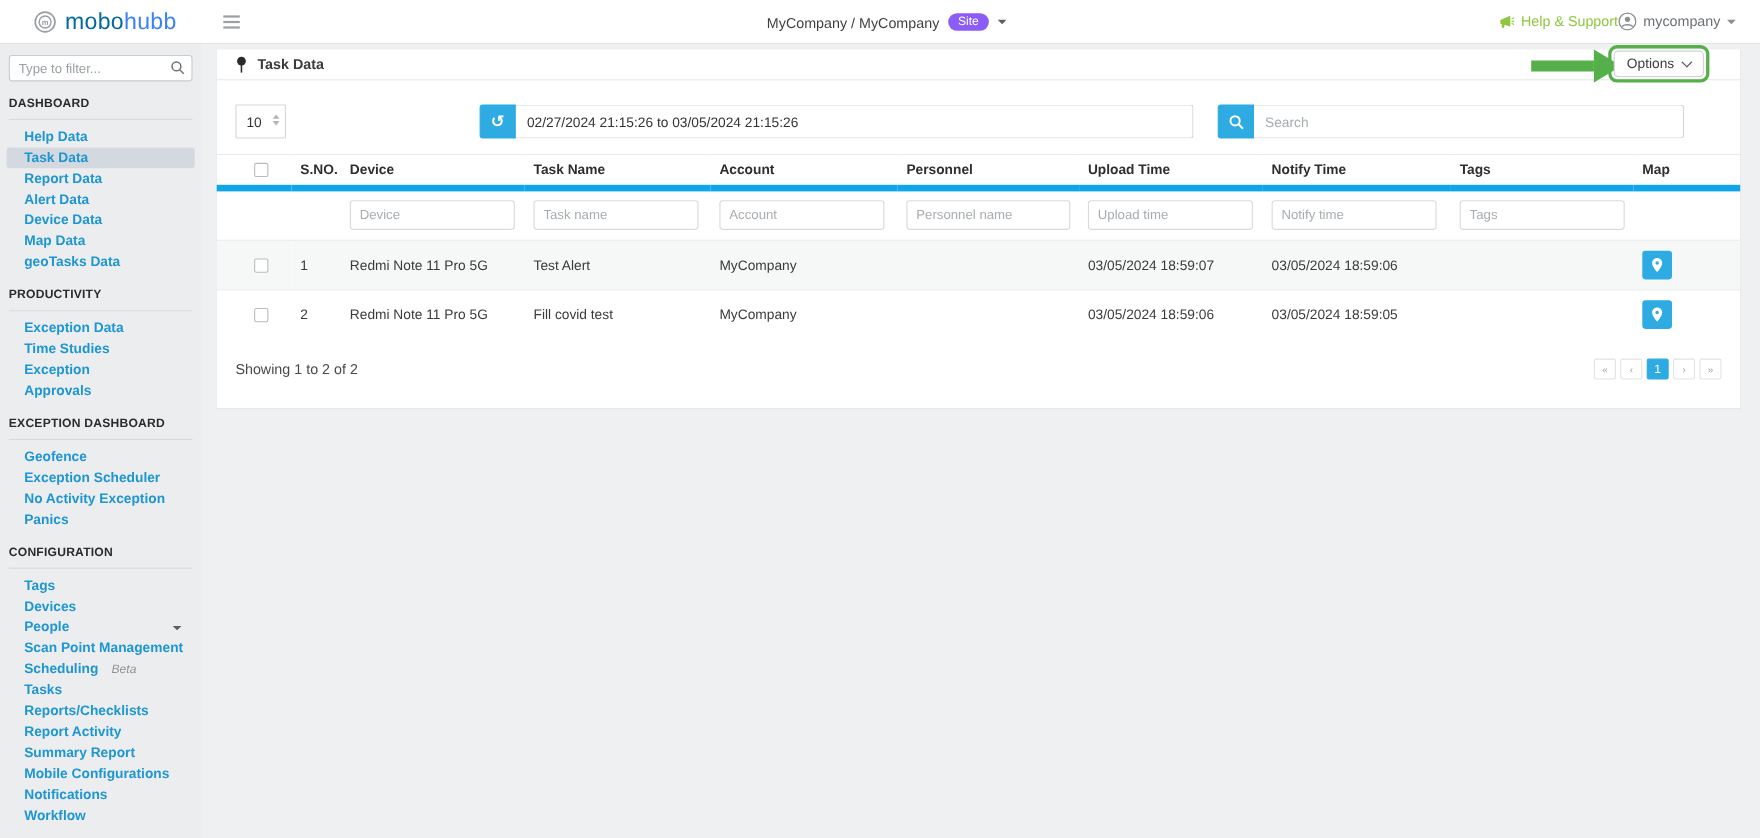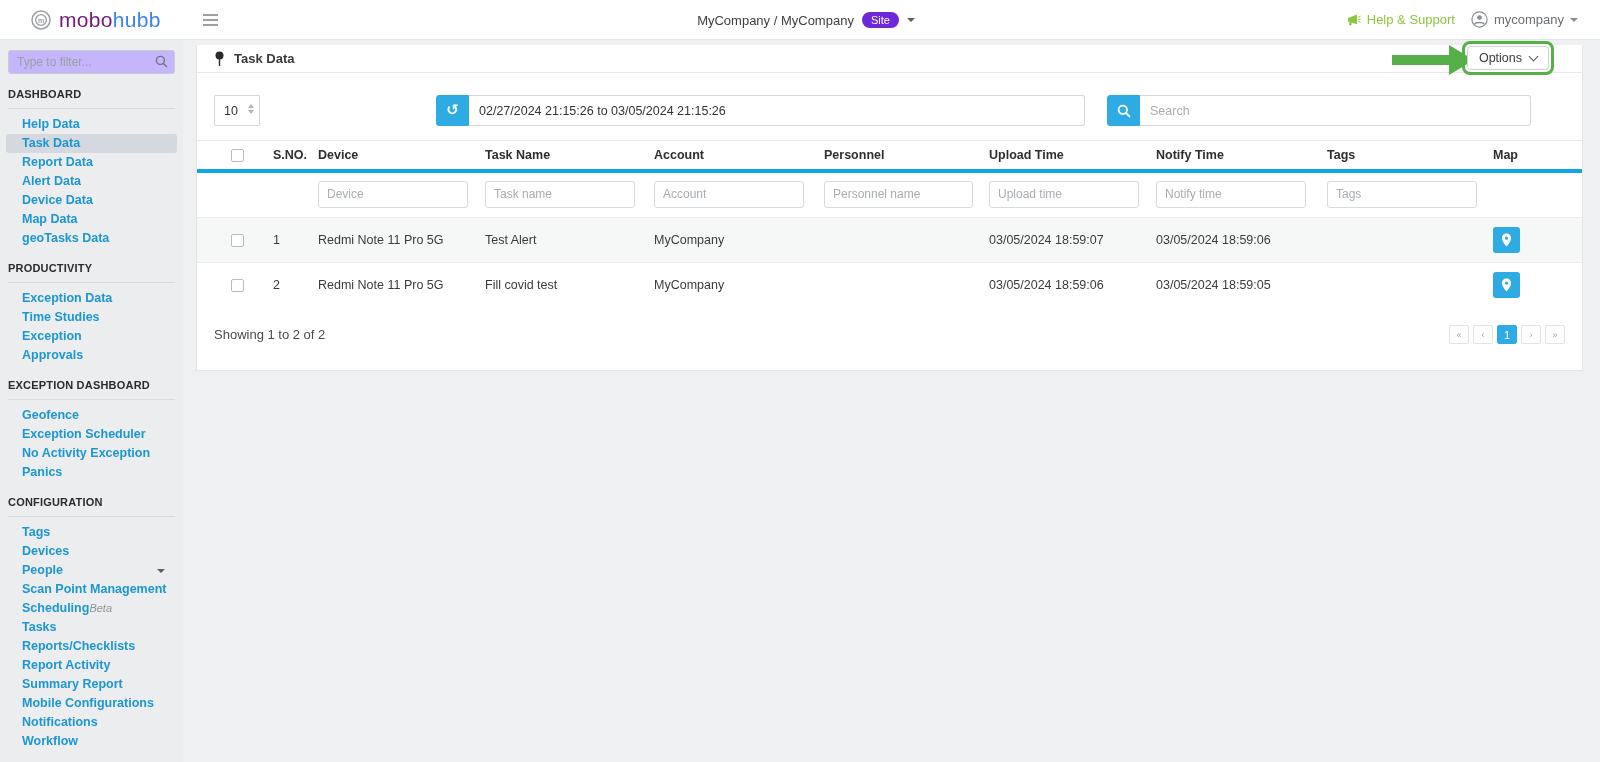--- a/index.html
+++ b/index.html
@@ -3,44 +3,44 @@
 <meta charset="utf-8">
 <style>
   * { margin:0; padding:0; box-sizing:border-box; }
   html,body { width:1600px; height:762px; overflow:hidden; }
   body { font-family:"Liberation Sans","DejaVu Sans",sans-serif; background:#eef0f1; position:relative; font-size:12.5px; color:#3b3b3b; }
 
   
   .topbar { position:absolute; top:0; left:0; width:1600px; height:40px; background:#fff; border-bottom:1px solid #e1e3e4; display:flex; align-items:center; z-index:5; }
   .logo-wrap { display:flex; align-items:center; margin-left:30px; }
   .logo-text { font-size:21px; font-weight:700; letter-spacing:.3px; margin-left:7px; }
-  .logo-mobo { color:#701a75; font-weight:400; }
+  .logo-mobo { color:#0369a1; font-weight:400; }
   .logo-hubb { color:#3b82f6; font-weight:400; }
   .hamburger { margin-left:42px; cursor:pointer; }
   .hamburger div { width:15px; height:2px; background:#9aa0a4; margin:3px 0; }
   .crumb-wrap { position:absolute; left:12px; right:0; top:0; height:40px; display:flex; align-items:center; justify-content:center; pointer-events:none; }
   .crumb-inner { display:flex; align-items:center; gap:8px; pointer-events:auto; cursor:pointer; }
   .crumb-text { font-size:13px; color:#3f3f3f; }
-  .site-badge { background:#6d28d9; color:#fff; font-size:11px; padding:2px 9px; border-radius:9px; }
+  .site-badge { background:#8b5cf6; color:#fff; font-size:11px; padding:2px 9px; border-radius:9px; }
   .caret-down { width:0; height:0; border-left:4px solid transparent; border-right:4px solid transparent; border-top:4px solid #5a5f63; display:inline-block; }
-  .top-right { margin-left:auto; display:flex; align-items:center; gap:16px; margin-right:22px; }
+  .top-right { margin-left:auto; display:flex; align-items:center; gap:0; margin-right:22px; }
   .help-link { display:flex; align-items:center; gap:6px; color:#8dc63f; font-size:13px; cursor:pointer; }
   .account { display:flex; align-items:center; gap:6px; color:#6b6f73; font-size:13px; cursor:pointer; }
 
   
   .sidebar { position:absolute; top:40px; left:0; width:183px; bottom:0; background:#ecedee; overflow:hidden; padding-top:10px; }
   .filter-wrap { position:relative; margin:0 8px 14px 8px; }
-  .filter-wrap input { width:100%; height:24px; border:1px solid #c9cccd; border-radius:3px; background:#c4b5fd; padding:0 26px 0 8px; font-size:12px; color:#444; outline:none; }
+  .filter-wrap input { width:100%; height:24px; border:1px solid #c9cccd; border-radius:3px; background:#ffffff; padding:0 26px 0 8px; font-size:12px; color:#444; outline:none; }
   .filter-wrap input::placeholder { color:#9aa0a4; }
   .filter-ico { position:absolute; right:7px; top:5px; }
   .sec-title { font-size:11px; font-weight:700; color:#2b2b2b; letter-spacing:.2px; margin:14px 8px 0 8px; }
   .sec-hr { border:none; border-top:1px solid #d8dadb; margin:8px 8px 6px 8px; }
   .side-item { display:block; height:19px; line-height:19px; font-size:12.5px; font-weight:700; color:#1d96d2; text-decoration:none; margin:0 6px; padding-left:16px; border-radius:3px; cursor:pointer; white-space:nowrap; position:relative; }
   .side-item.active { background:#d3d9de; }
-  .side-item .beta { font-weight:400; font-style:italic; color:#8f9498; font-size:11px; }
+  .side-item .beta { font-weight:400; font-style:italic; color:#8f9498; font-size:11px; margin-left:12px; }
   .side-item .item-caret { position:absolute; right:12px; top:8px; }
 
   
   .card { position:absolute; left:196px; top:45px; width:1387px; background:#fff; border:1px solid #e4e5e6; border-top:none; }
   .title-row { position:relative; height:28px; display:flex; align-items:center; padding:0 17px; border-bottom:1px solid #e6e8ea; }
   .title-text { font-size:13px; font-weight:700; color:#3a3a3a; margin-left:9px; }
 
   .annot-arrow { position:absolute; right:108px; top:0px; display:flex; align-items:center; z-index:6; }
   .annot-shaft { width:57px; height:10px; background:#55b04a; }
   .annot-head { width:0; height:0; border-top:15px solid transparent; border-bottom:15px solid transparent; border-left:25px solid #55b04a; }
@@ -57,21 +57,21 @@
   .spin .dn { border-top:4px solid #b0b4b7; }
   .date-group { display:flex; margin-left:176px; }
   .sq-btn { width:33px; height:31px; background:#2dabe2; border:1px solid #2dabe2; border-radius:3px 0 0 3px; color:#fff; display:flex; align-items:center; justify-content:center; cursor:pointer; }
   .refresh-glyph { font-family:"DejaVu Sans",sans-serif; font-size:15px; line-height:1; font-weight:700; }
   .date-input { width:616px; height:31px; border:1px solid #d4d6d7; border-left:none; border-radius:0 3px 3px 0; padding:0 10px; font-size:12.5px; color:#333; outline:none; }
   .search-group { display:flex; margin-left:22px; }
   .search-input { width:391px; height:31px; border:1px solid #d4d6d7; border-left:none; border-radius:0 3px 3px 0; padding:0 10px; font-size:12.5px; color:#333; outline:none; }
   .search-input::placeholder, .date-input::placeholder, .f-input::placeholder { color:#a8adb1; }
 
   table.grid { width:100%; border-collapse:collapse; margin-top:14px; table-layout:fixed; }
-  .grid thead tr.hdr { border-top:1px solid #e7e9ea; border-bottom:4px solid #0ea5e9;margin-left:47px; }
+  .grid thead tr.hdr { border-top:1px solid #e7e9ea; border-bottom:6px solid #0ea5e9;margin-left:47px; }
   .grid th { text-align:left; font-size:12.5px; font-weight:700; color:#2e2e2e; height:30px; padding:0 8px; }
   .grid td { padding:0 8px; font-size:12.5px; color:#3b3b3b; }
   tr.filters td { padding-top:8px; padding-bottom:9px; }
   .f-input { width:100%; max-width:150px; height:27px; border:1px solid #d8dadb; border-radius:3px; padding:0 8px; font-size:12px; color:#444; outline:none; background:#fff; }
   tr.datarow { height:45px; border-top:1px solid #ececec; }
   tr.datarow.stripe { background:#f6f7f7; }
   .chk { width:13px; height:13px; accent-color:#fff; border:1px solid #b9bcbe; appearance:none; background:#fff; border-radius:2px; cursor:pointer; display:inline-block; vertical-align:middle; }
   .col-chk-pad { padding-left:34px !important; }
   .map-btn { width:27px; height:26px; background:#2dabe2; border:none; border-radius:3px; display:flex; align-items:center; justify-content:center; cursor:pointer; }
 

